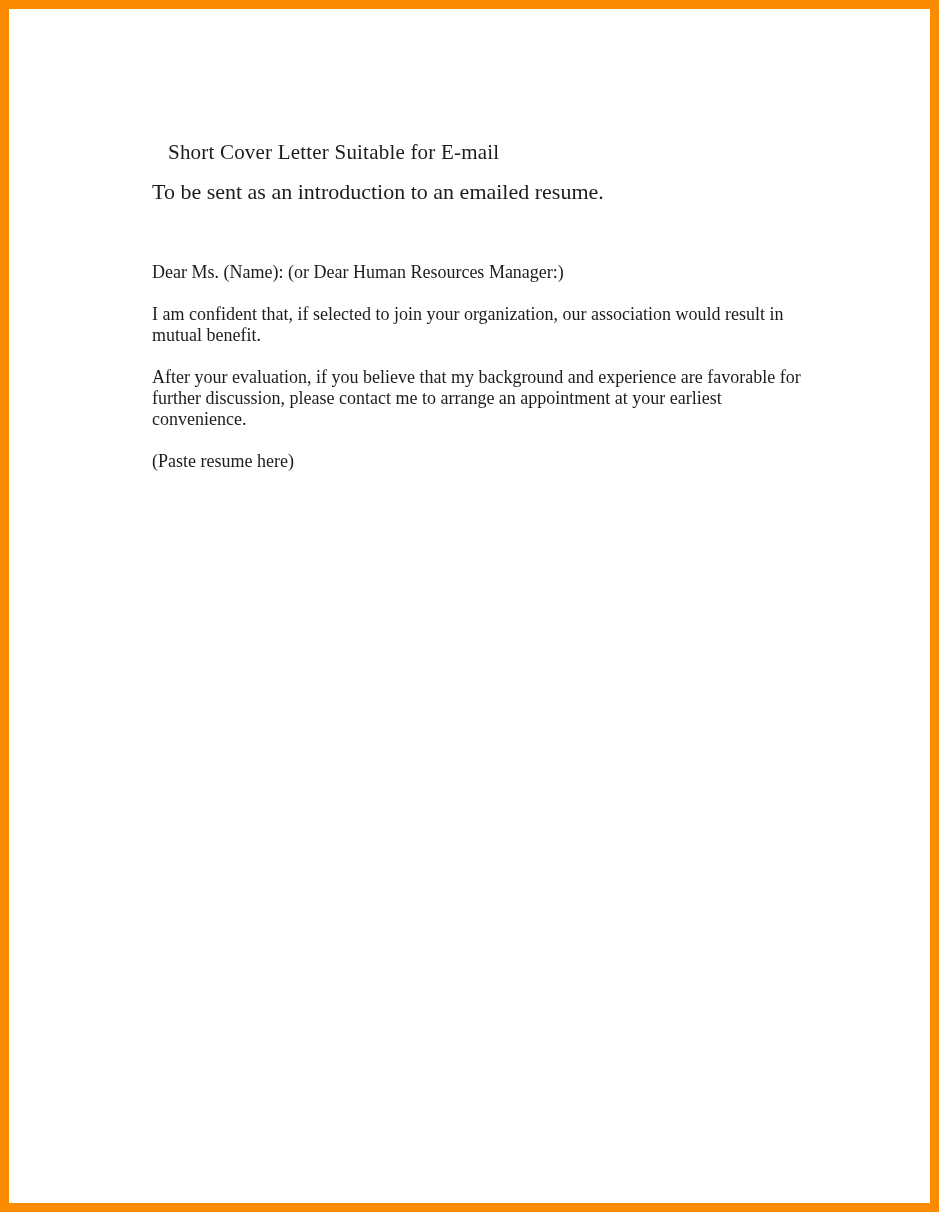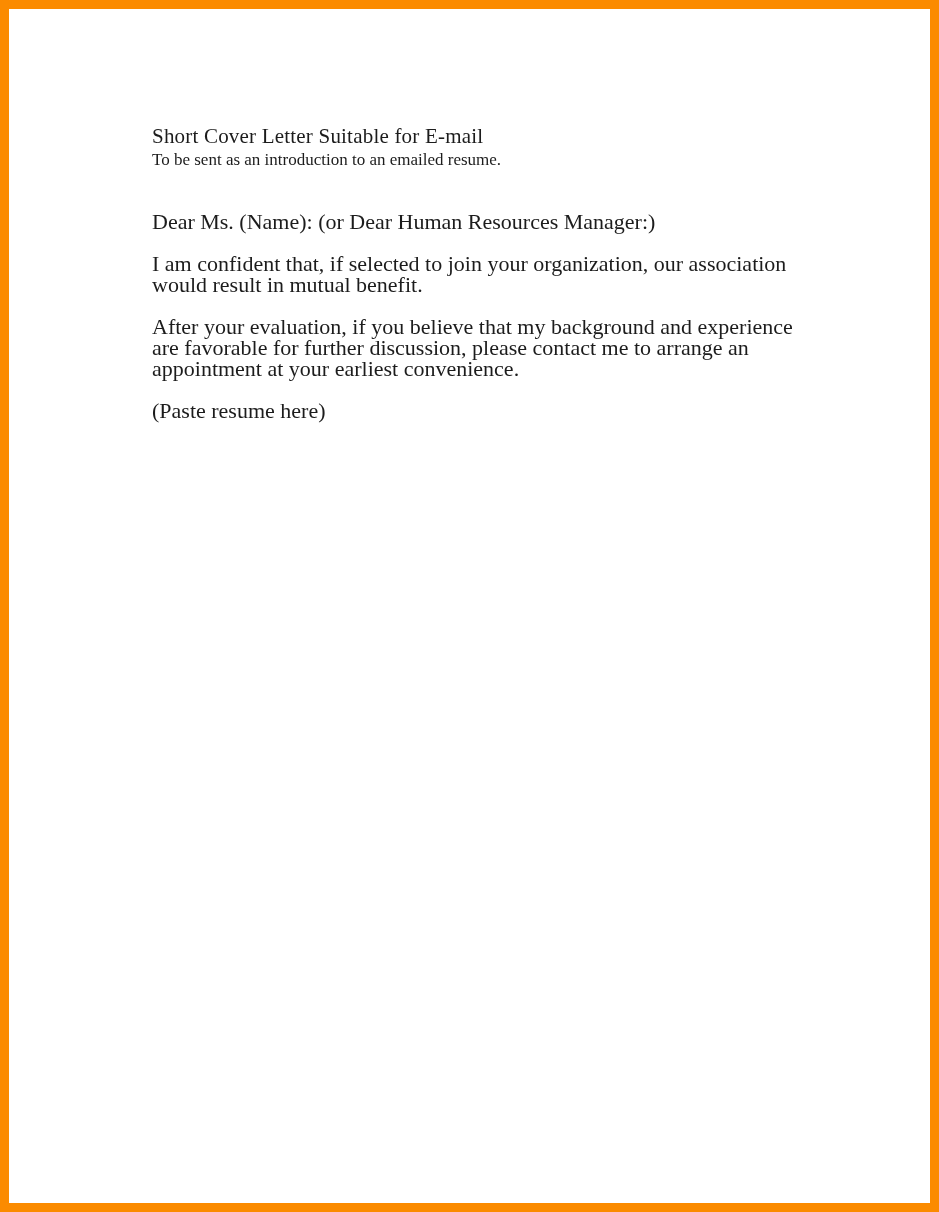--- a/index.html
+++ b/index.html
@@ -21,30 +21,30 @@
   .content {
     position: absolute;
     left: 143px;
     top: 114px;
     width: 655px;
   }
   .doc-title {
     font-size: 21px;
     line-height: 26px;
     font-weight: normal;
-    margin: 0;
+    margin: 16px;
     letter-spacing: 0.2px;
   }
   .doc-subtitle {
-    font-size: 17px;
+    font-size: 22px;
     line-height: 21px;
-    margin: 0 0 41px 0;
+    margin: 0 0 60px 0;
   }
   .para {
-    font-size: 22px;
+    font-size: 18px;
     line-height: 21px;
     margin: 0 0 21px 0;
   }
   .para.last {
     margin-bottom: 0;
   }
 </style>
 </head>
 <body>
 

